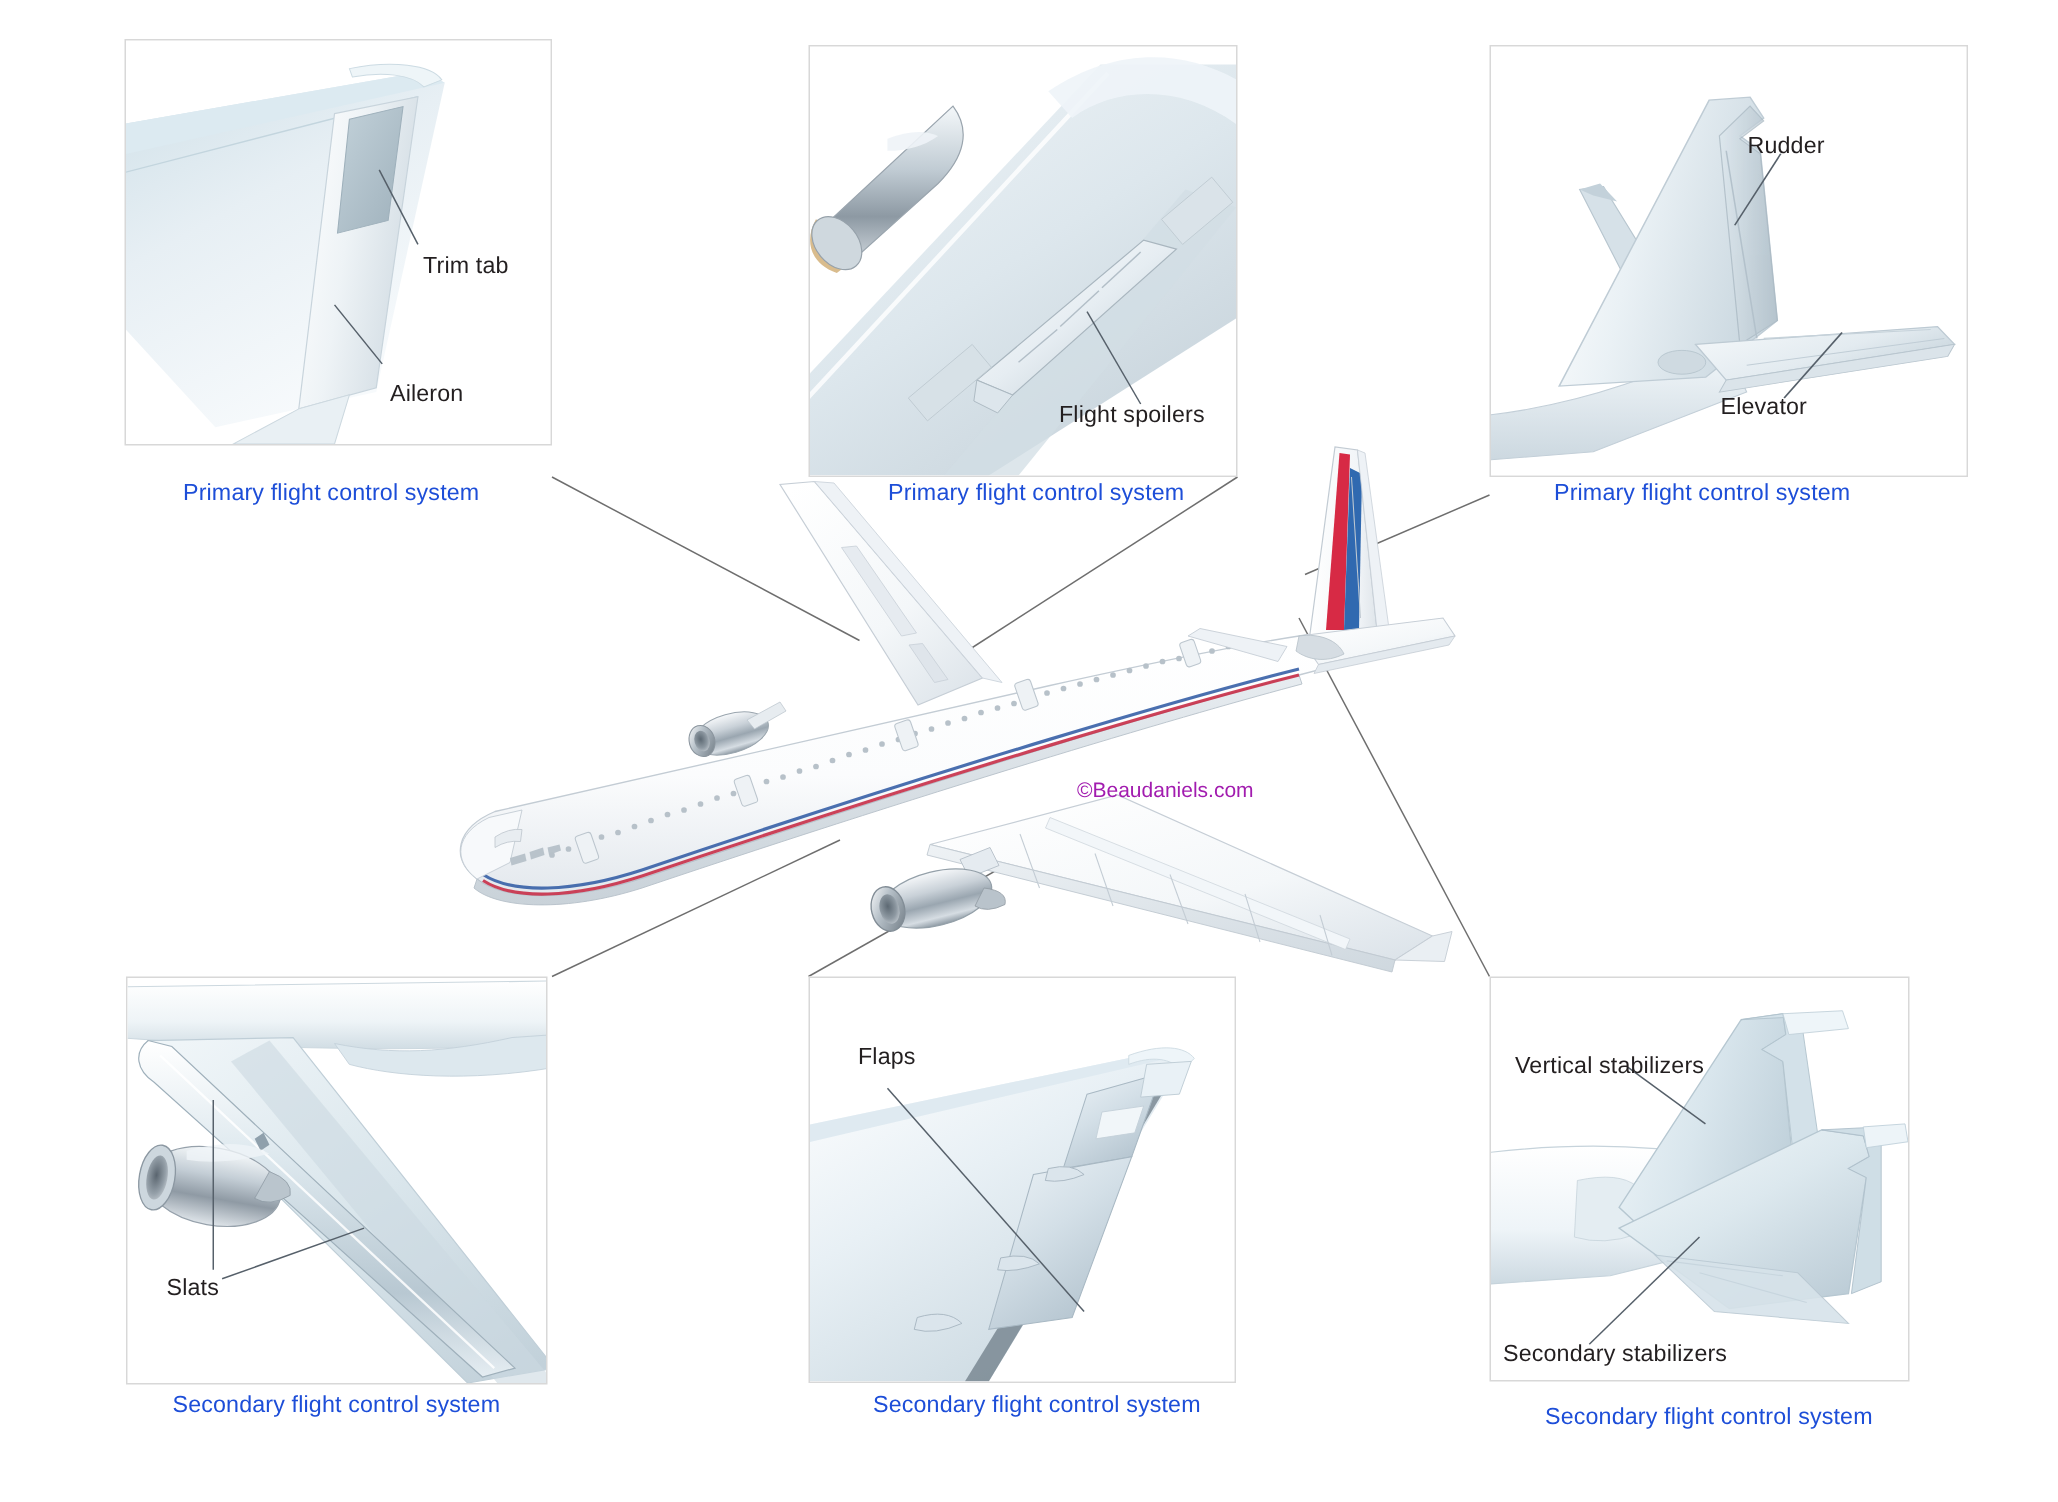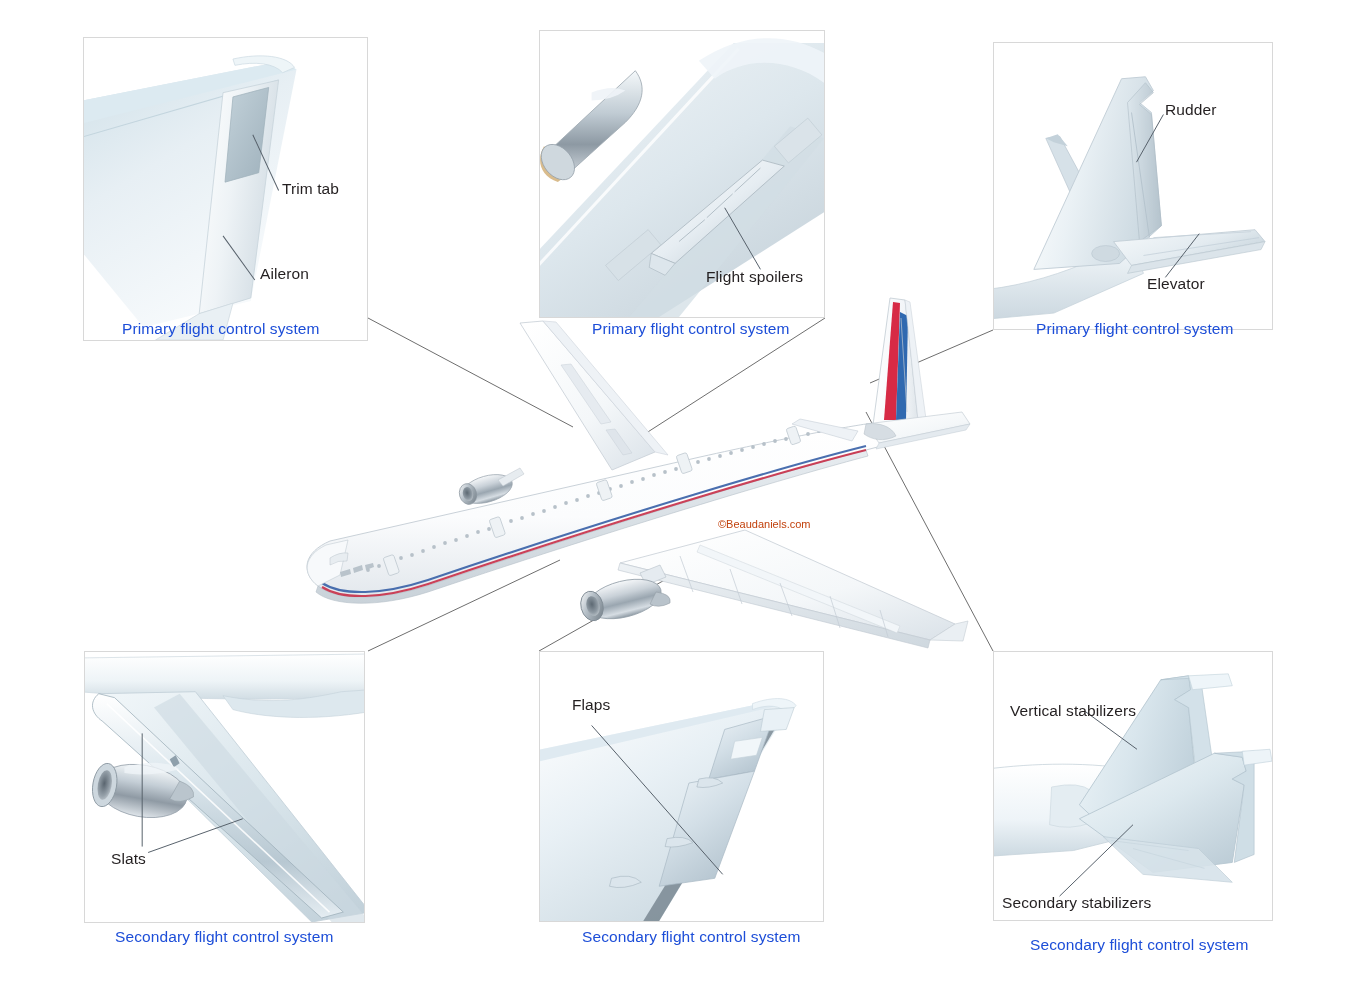--- a/index.html
+++ b/index.html
@@ -3,21 +3,21 @@
 <meta charset="utf-8">
 <style>
   html,body{margin:0;padding:0;background:#ffffff;}
   body{width:1372px;height:1001px;position:relative;overflow:hidden;
        font-family:"Liberation Sans","DejaVu Sans",sans-serif;color:#231f20;}
   #stage{position:absolute;left:0;top:0;width:1372px;height:1001px;}
   svg.layer{position:absolute;left:0;top:0;width:1372px;height:1001px;}
   .panel{position:absolute;box-sizing:border-box;border:1px solid #d8d8d8;background:#ffffff;overflow:hidden;}
   .panel-caption{position:absolute;font-size:15.5px;color:#1d4ed8;white-space:nowrap;letter-spacing:.1px;}
   .callout{position:absolute;font-size:15.5px;color:#231f20;white-space:nowrap;letter-spacing:.1px;}
-  .copyright{position:absolute;font-size:11px;color:#c2410c;white-space:nowrap;}
+  .copyright{position:absolute;font-size:14px;color:#a21caf;white-space:nowrap;}
   .pnl-svg{position:absolute;left:0;top:0;width:100%;height:100%;display:block;}
 </style>
 </head>
 <body>
 
 <div id="stage">
 
   <svg class="layer" viewBox="0 0 1372 1001">
     <g stroke="#6e6e6e" stroke-width="1" fill="none">
       <path d="M368 318 L573 427"></path>
@@ -204,21 +204,21 @@
       <ellipse cx="624" cy="599" rx="38" ry="18" transform="rotate(-14 624 599)" fill="url(#nacGrad)" stroke="#94a0a9" stroke-width="0.8"></ellipse>
       <ellipse cx="592" cy="606" rx="11" ry="15" transform="rotate(-14 592 606)" fill="url(#inletGrad)" stroke="#828d96" stroke-width="0.9"></ellipse>
       <ellipse cx="593" cy="606" rx="6.5" ry="10" transform="rotate(-14 593 606)" fill="url(#fanGrad)"></ellipse>
       <path d="M656 592 q16 2 14 11 q-12 6 -20 1 Z" fill="#b9c3cb" stroke="#8d979f" stroke-width="0.5"></path>
     </g>
 
   </svg>
 
   <span class="copyright" style="left:718px;top:518px;">©Beaudaniels.com</span>
 
-  <div class="panel" style="left:83px;top:37px;width:285px;height:304px;">
+  <div class="panel" style="left:83px;top:26px;width:285px;height:271px;">
     <svg class="pnl-svg" viewBox="0 0 285 287" preserveAspectRatio="none">
       <defs>
         <linearGradient id="p1wing" x1="0" y1="0" x2="0.5" y2="1">
           <stop offset="0" stop-color="#cfe0e8"></stop>
           <stop offset="0.45" stop-color="#e7eff4"></stop>
           <stop offset="1" stop-color="#f7fafc"></stop>
         </linearGradient>
         <linearGradient id="p1ail" x1="0" y1="0" x2="1" y2="0.4">
           <stop offset="0" stop-color="#ffffff"></stop>
           <stop offset="0.5" stop-color="#eef3f6"></stop>
@@ -298,21 +298,21 @@
 
       <rect x="236" y="116" width="44" height="22" transform="rotate(-40 236 116)" fill="#dae3e9" stroke="#c0cbd3" stroke-width="0.6"></rect>
       <rect x="66" y="236" width="56" height="20" transform="rotate(-40 66 236)" fill="#d7e1e7" stroke="#bfcad2" stroke-width="0.6"></rect>
 
       <path d="M186 178 L222 240" stroke="#56606a" stroke-width="1" fill="none"></path>
     </svg>
     <span class="callout" style="left:166px;top:237px;">Flight spoilers</span>
   </div>
   <span class="panel-caption" style="left:592px;top:320px;">Primary flight control system</span>
 
-  <div class="panel" style="left:993px;top:42px;width:280px;height:288px;">
+  <div class="panel" style="left:993px;top:30px;width:319px;height:288px;">
     <svg class="pnl-svg" viewBox="0 0 279 288" preserveAspectRatio="none">
       <defs>
         <linearGradient id="p3fin" x1="0" y1="0" x2="1" y2="0.3">
           <stop offset="0" stop-color="#ffffff"></stop>
           <stop offset="0.45" stop-color="#eaf1f5"></stop>
           <stop offset="1" stop-color="#ccd9e1"></stop>
         </linearGradient>
         <linearGradient id="p3rud" x1="0" y1="0" x2="1" y2="0">
           <stop offset="0" stop-color="#dde7ed"></stop>
           <stop offset="1" stop-color="#aebdc7"></stop>

